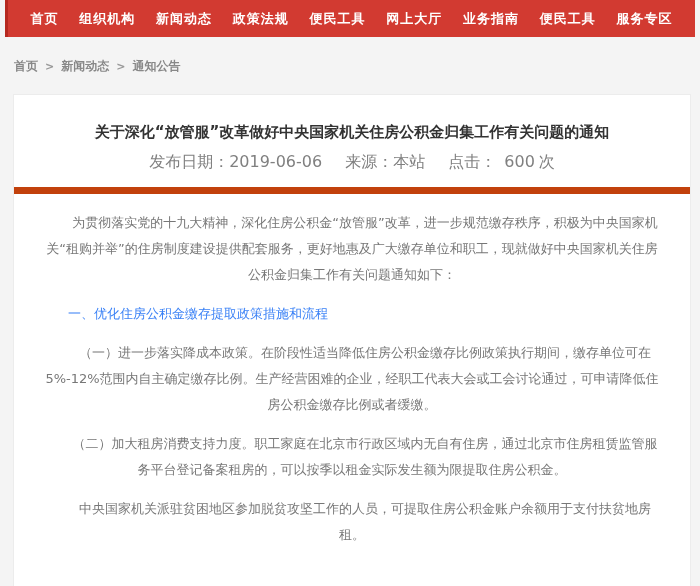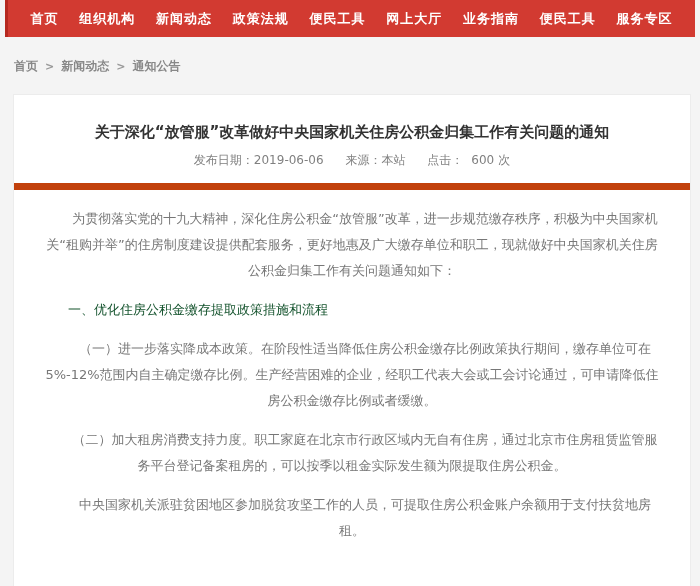--- a/index.html
+++ b/index.html
@@ -74,39 +74,39 @@
     line-height: 22px;
     margin-bottom: 9px;
   }
   .doc-number {
     font-size: 13px;
     font-weight: bold;
     color: #555555;
     margin-bottom: 10px;
   }
   .meta-row {
-    font-size: 12px;
+    font-size: 16px;
     color: #808080;
     padding-bottom: 14px;
   }
   .meta-row .meta-item { margin: 0 9px; }
   .meta-row .hits-val { margin: 0 4px 0 8px; }
 
   
   .art-body {
     padding: 16px 28px 0 28px;
     font-size: 13px;
     color: #777777;
     line-height: 26px;
   }
   .art-body p { margin-bottom: 13px; }
   .art-body p.indent { text-indent: 2em; text-align: center; }
   .art-body p.section-heading {
     text-indent: 2em;
-    color: #14532d;
+    color: #3b82f6;
   }
 </style>
 </head>
 <body>
 
 <nav class="topnav">
     <a>首页</a>
     <a>组织机构</a>
     <a>新闻动态</a>
     <a>政策法规</a>

